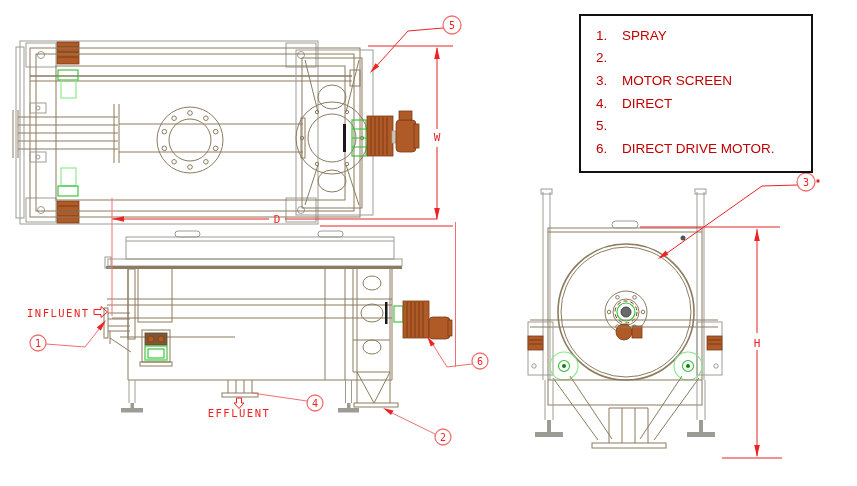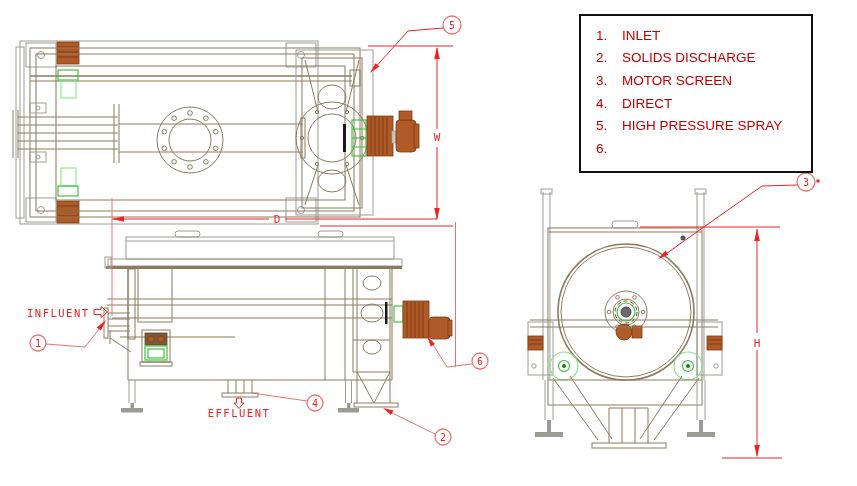--- a/index.html
+++ b/index.html
@@ -364,35 +364,34 @@
       <polygon class="redf" points="427,336 435,343.9 430.8,346.6"></polygon>
       <circle class="callout-circle" cx="480" cy="361" r="8"></circle>
       <text class="callout-text" x="480" y="364.5">6</text>
     </g>
   </g>
 </svg>
 
   <div class="legend">
     <div class="legend-row">
       <span class="legend-num">1.</span>
-      <span class="legend-lbl">INLET</span>
+      <span class="legend-lbl">SPRAY</span>
     </div>
     <div class="legend-row">
       <span class="legend-num">2.</span>
-      <span class="legend-lbl">SOLIDS DISCHARGE</span>
     </div>
     <div class="legend-row">
       <span class="legend-num">3.</span>
       <span class="legend-lbl">MOTOR SCREEN</span>
     </div>
     <div class="legend-row">
       <span class="legend-num">4.</span>
       <span class="legend-lbl">DIRECT</span>
     </div>
     <div class="legend-row">
       <span class="legend-num">5.</span>
-      <span class="legend-lbl">HIGH PRESSURE SPRAY</span>
     </div>
     <div class="legend-row">
       <span class="legend-num">6.</span>
+      <span class="legend-lbl">DIRECT DRIVE MOTOR.</span>
     </div>
   </div>
 </div>
 
 </body></html>

